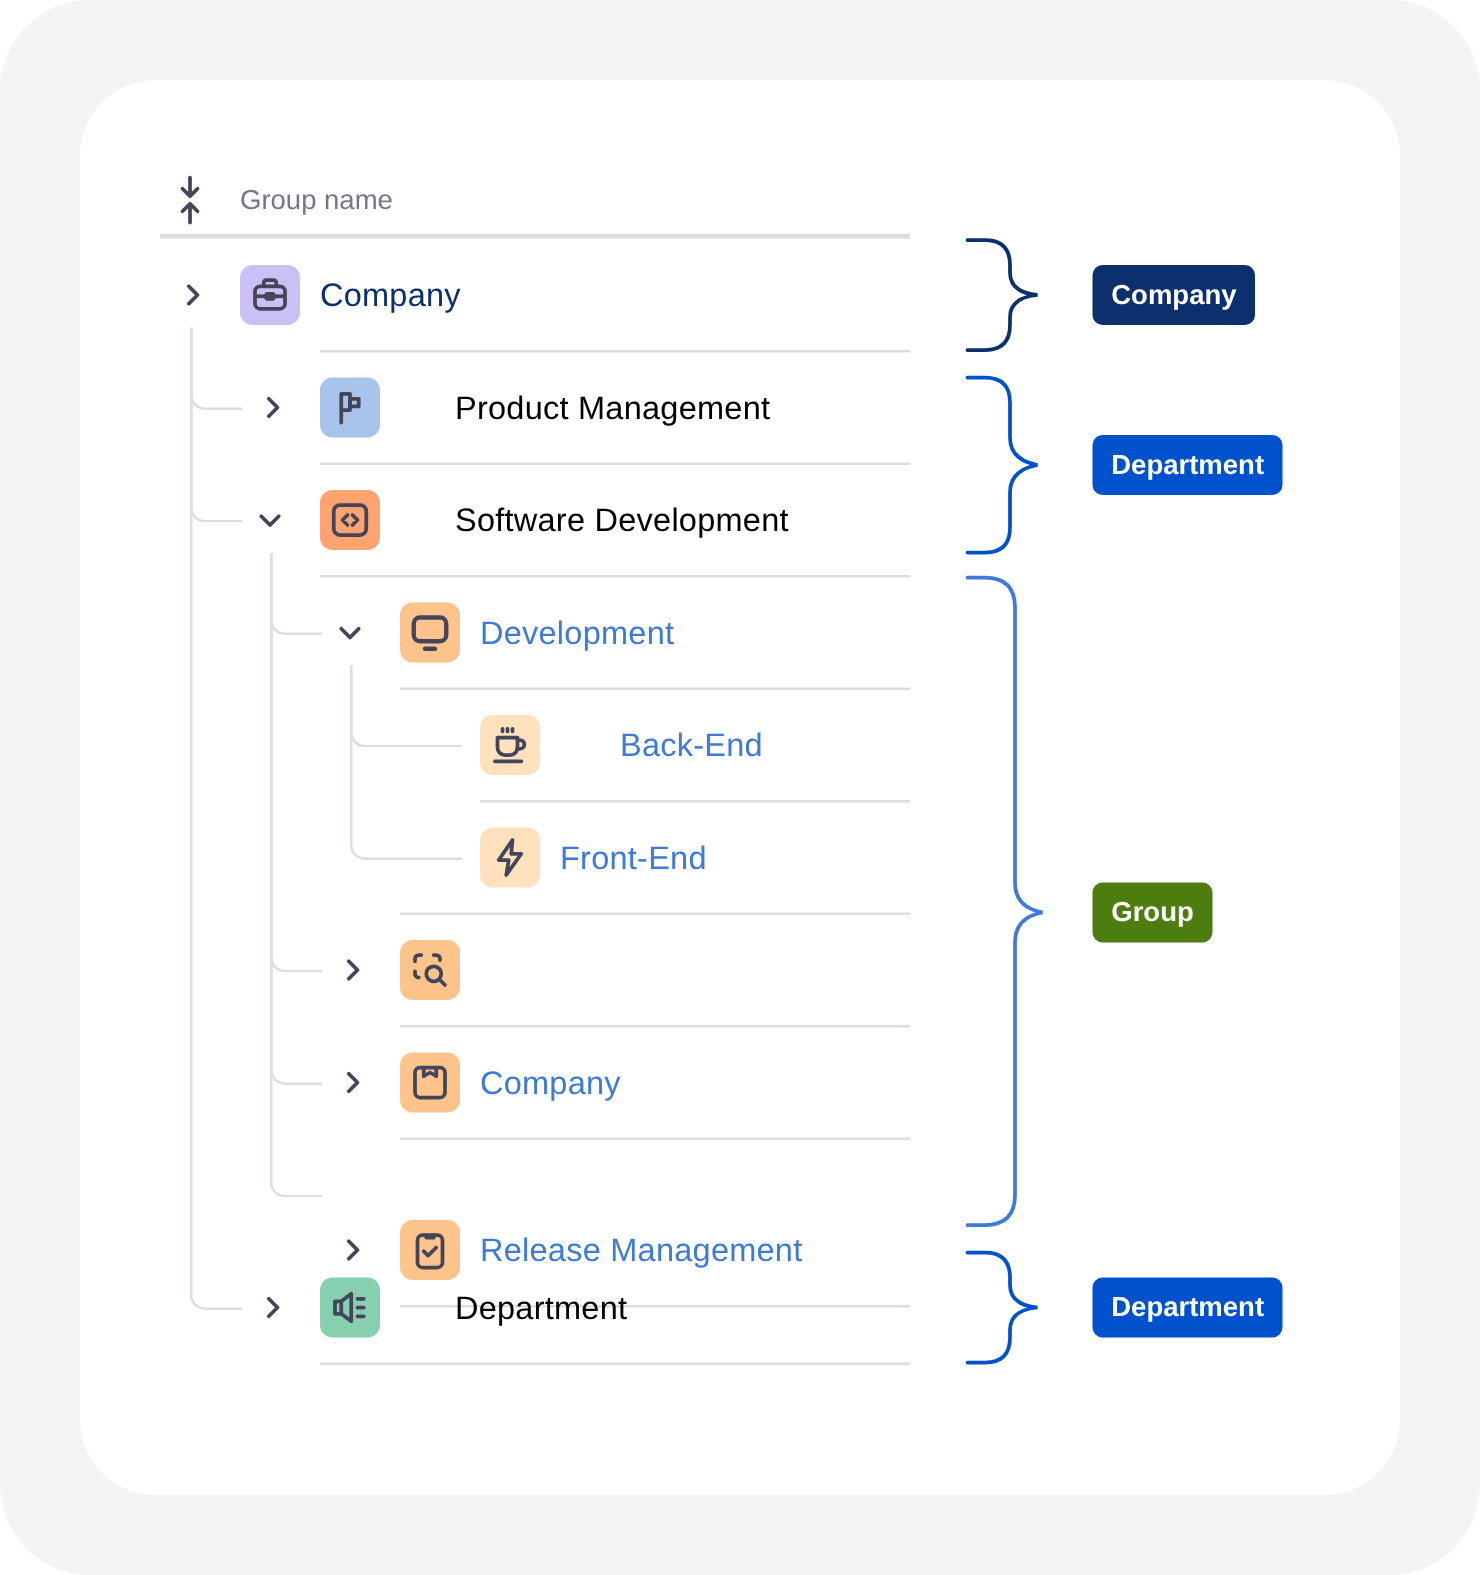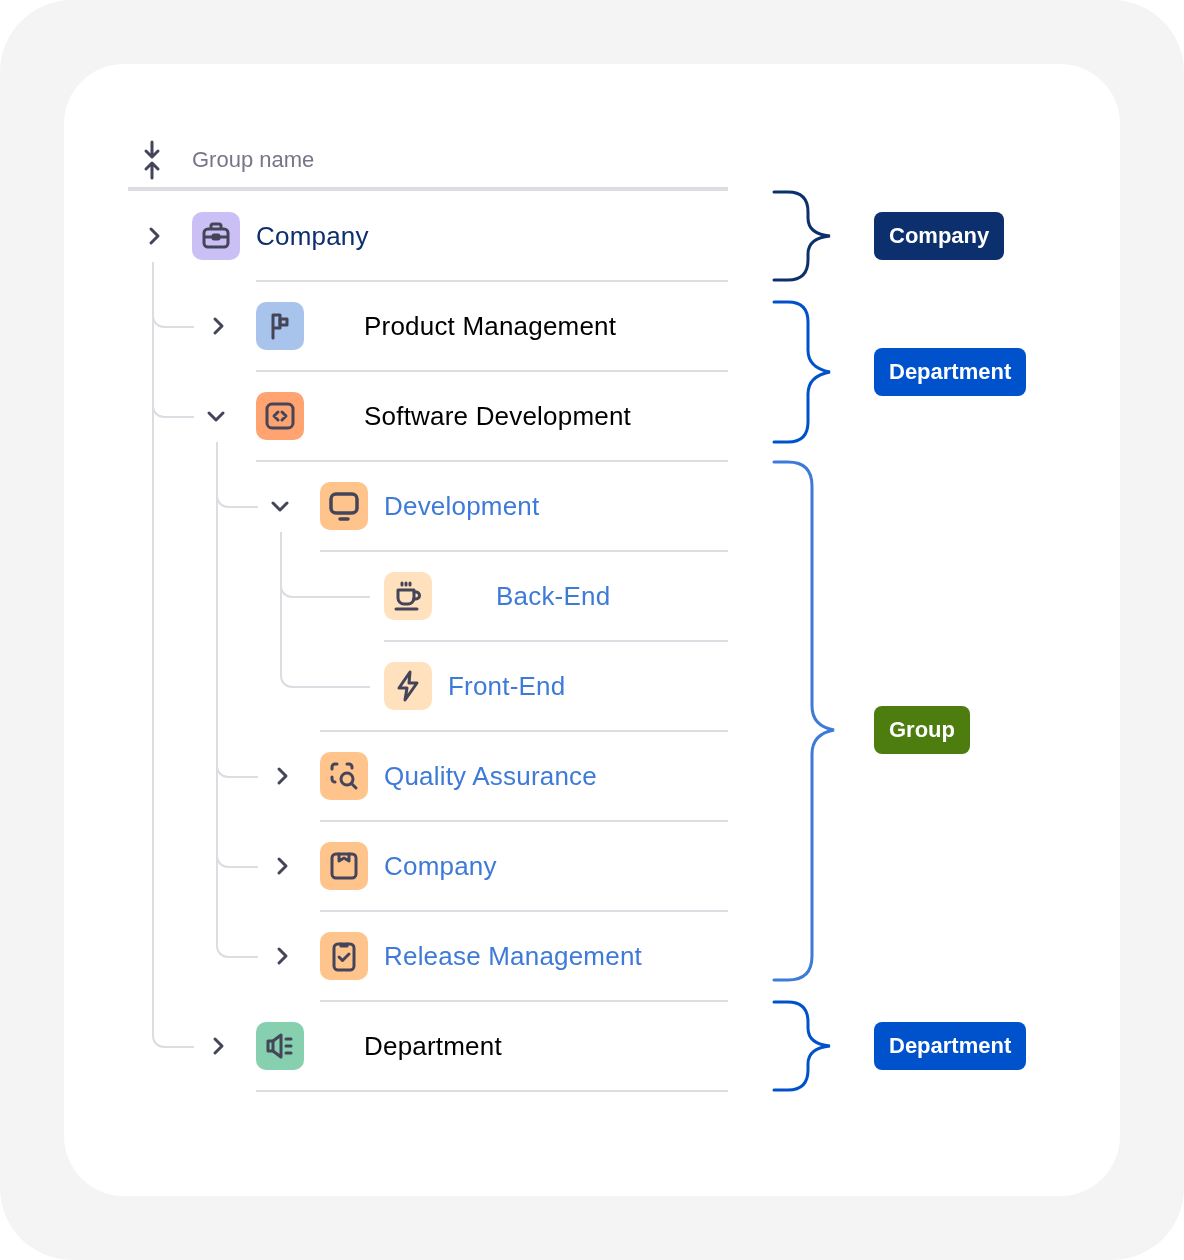--- a/index.html
+++ b/index.html
@@ -145,41 +145,40 @@
         <path d="M9 5 L16 12 L9 19" stroke="#45455a" stroke-width="3" fill="none" stroke-linecap="round" stroke-linejoin="round"></path>
       </svg>
   </div>
   <div class="ico" style="left:64px; top:20px; background:#ffc48c;">
     <svg width="34" height="34" viewBox="0 0 34 34" fill="none" stroke="#45455a" stroke-width="3" stroke-linecap="round" stroke-linejoin="round">
         <path d="M5 10 V8 a3 3 0 0 1 3 -3 h2 M20 5 h2 a3 3 0 0 1 3 3 v1 M5 18 v2 a3 3 0 0 0 3 3"></path>
         <circle cx="20" cy="20" r="6"></circle>
         <path d="M24.5 24.5 L29 29"></path>
       </svg>
   </div>
-  <div class="label lvl2" style="left:128px; top:28px;">Quality Assurance</div>
   <div class="row-line" style="left:64px; top:88px; width:408px;"></div>
 </div>
 
 <div class="row" style="left:256px; top:822px; width:472px;">
   <div class="chev" style="left:14px; top:32px;">
     <svg width="24" height="24" viewBox="0 0 24 24">
         <path d="M9 5 L16 12 L9 19" stroke="#45455a" stroke-width="3" fill="none" stroke-linecap="round" stroke-linejoin="round"></path>
       </svg>
   </div>
   <div class="ico" style="left:64px; top:20px; background:#ffc48c;">
     <svg width="34" height="34" viewBox="0 0 34 34" fill="none" stroke="#45455a" stroke-width="3" stroke-linecap="round" stroke-linejoin="round">
         <rect x="5" y="5" width="24" height="24" rx="4"></rect>
         <path d="M12 5 V12 L17 9 L22 12 V5"></path>
       </svg>
   </div>
   <div class="label lvl2" style="left:128px; top:28px;">Company</div>
   <div class="row-line" style="left:64px; top:88px; width:408px;"></div>
 </div>
 
-<div class="row" style="left:256px; top:912px; width:472px;">
+<div class="row" style="left:256px; top:956px; width:472px;">
   <div class="chev" style="left:14px; top:32px;">
     <svg width="24" height="24" viewBox="0 0 24 24">
         <path d="M9 5 L16 12 L9 19" stroke="#45455a" stroke-width="3" fill="none" stroke-linecap="round" stroke-linejoin="round"></path>
       </svg>
   </div>
   <div class="ico" style="left:64px; top:20px; background:#ffc48c;">
     <svg width="34" height="34" viewBox="0 0 34 34" fill="none" stroke="#45455a" stroke-width="3" stroke-linecap="round" stroke-linejoin="round">
         <rect x="7" y="5" width="20" height="26" rx="4"></rect>
         <path d="M14 5 V7 H20 V5"></path>
         <path d="M12 18 L15.5 21.5 L22 15"></path>

